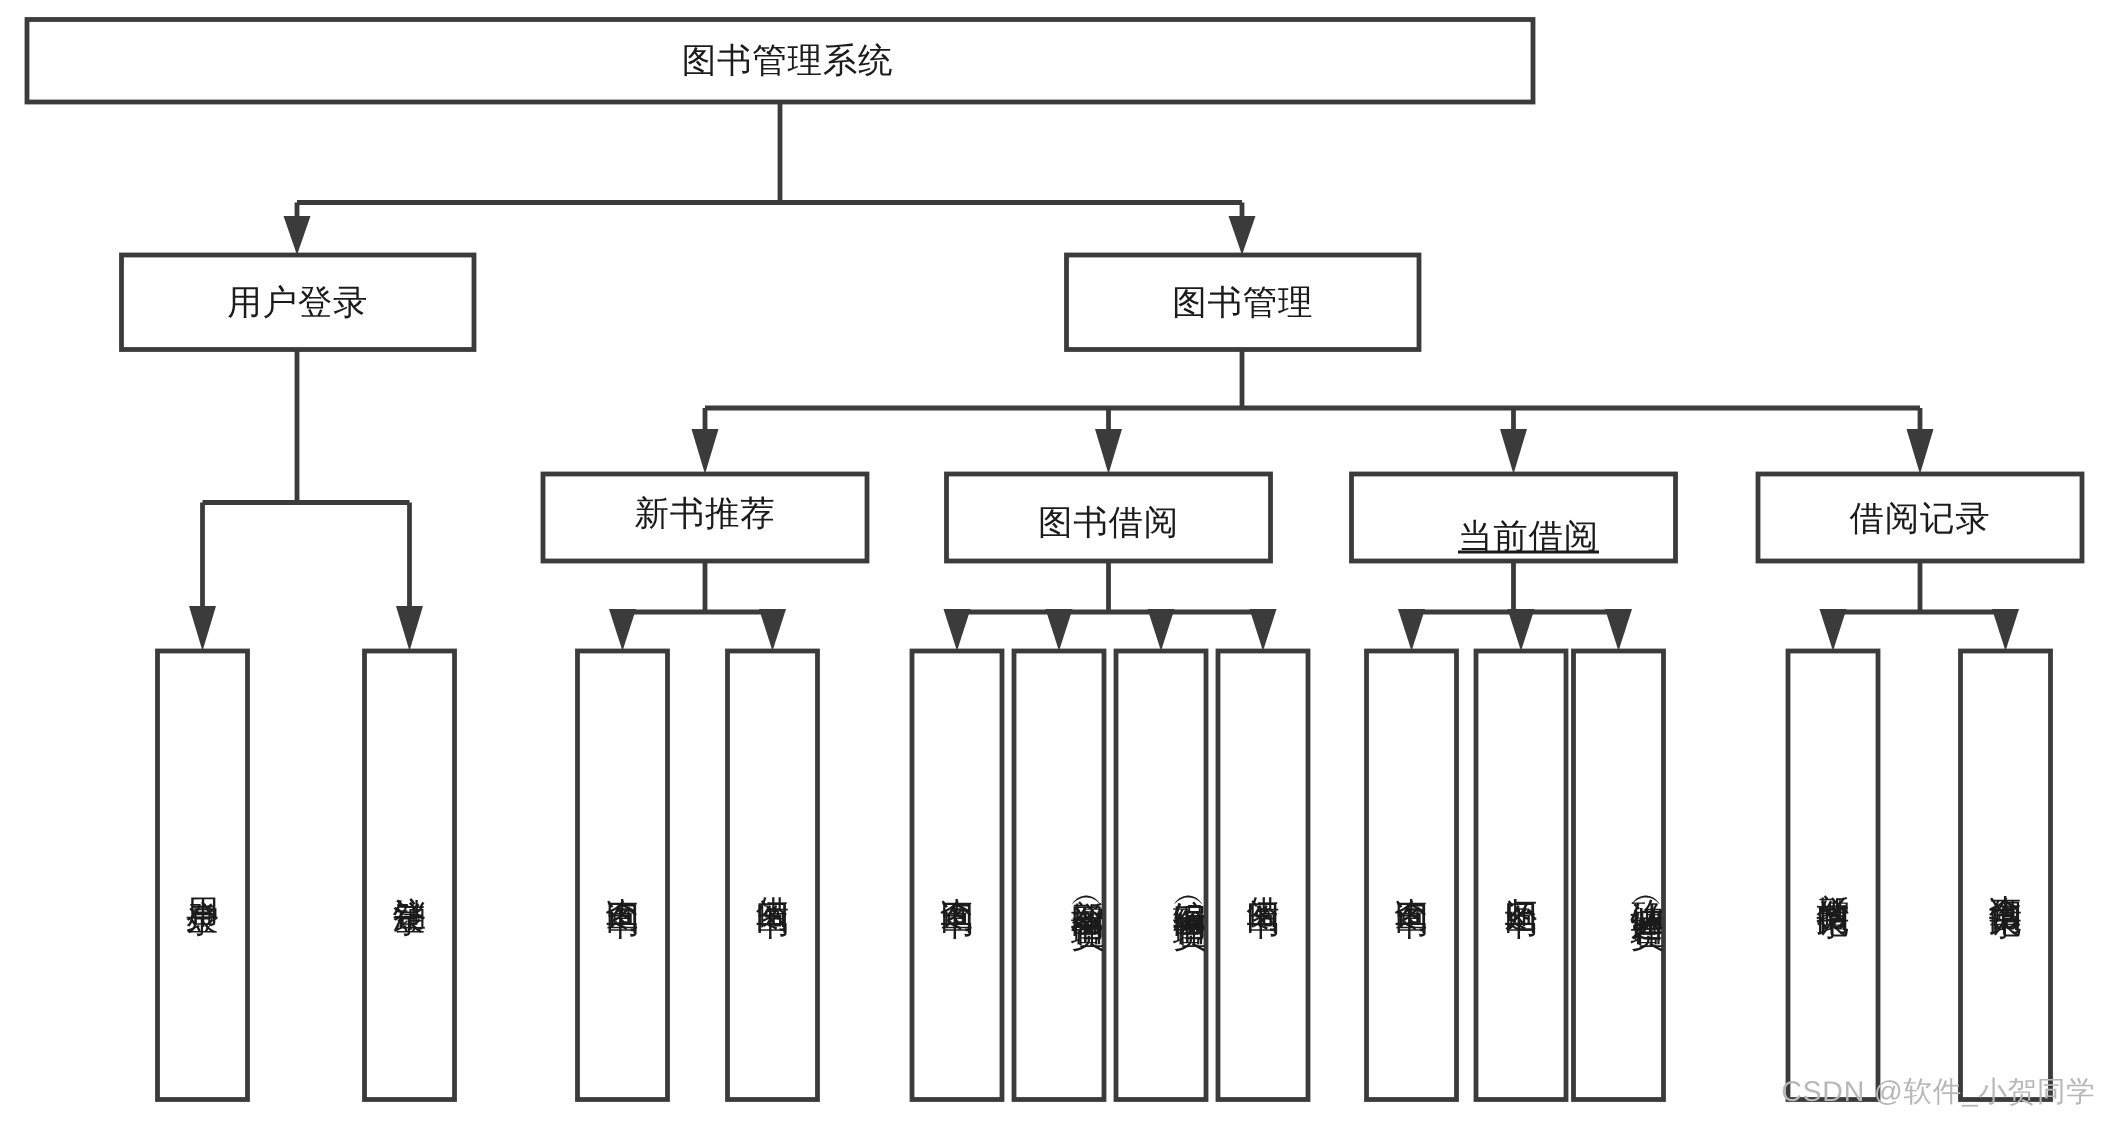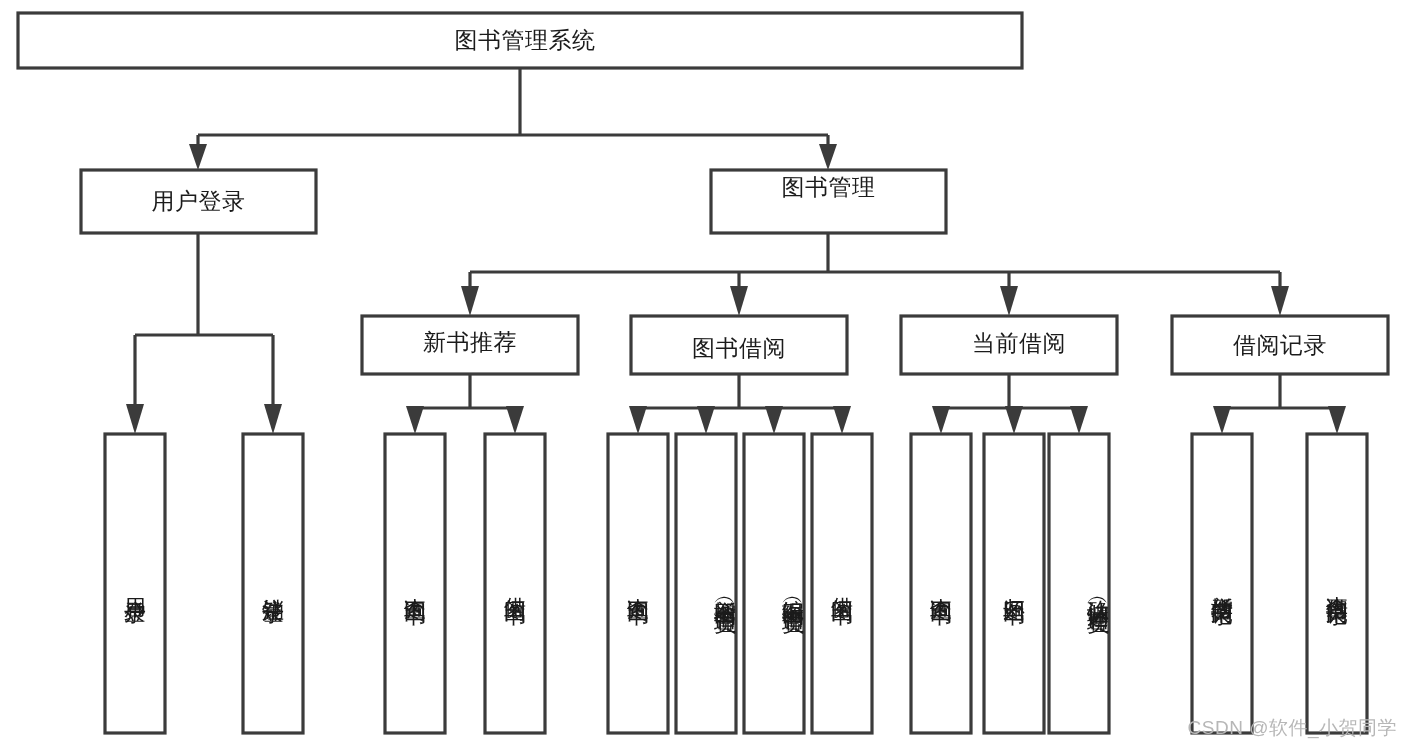--- a/index.html
+++ b/index.html
@@ -173,25 +173,25 @@
       <path class="connector" d="M 1280 374 L 1280 408"></path>
       <path class="connector" d="M 1222 408 L 1337 408"></path>
       <polygon class="arrow-head" points="1213,406 1231,406 1222,434"></polygon>
       <polygon class="arrow-head" points="1328,406 1346,406 1337,434"></polygon>
     </g>
   </svg>
 
   <div class="node-label horizontal" style="left:18px; top:13px; width:1004px; height:55px;padding-left:10px;">图书管理系统</div>
 
   <div class="node-label horizontal" style="left:81px; top:170px; width:235px; height:63px;">用户登录</div>
-  <div class="node-label horizontal" style="left:711px; top:164px; width:235px; height:47px;border-radius:30px;">图书管理</div>
+  <div class="node-label horizontal" style="left:711px; top:178px; width:235px; height:47px;border-radius:30px;">图书管理</div>
 
   <div class="node-label horizontal" style="left:362px; top:316px; width:216px; height:52px;">新书推荐</div>
   <div class="node-label horizontal" style="left:631px; top:316px; width:216px; height:64px;">图书借阅</div>
-  <div class="node-label horizontal" style="left:901px; top:314px; width:236px; height:58px;">当前借阅</div>
+  <div class="node-label horizontal" style="left:901px; top:328px; width:236px; height:58px;text-decoration:underline;">当前借阅</div>
   <div class="node-label horizontal" style="left:1172px; top:316px; width:216px; height:58px;">借阅记录</div>
 
   <div class="node-label vertical" style="left:105px; top:434px; width:60px; height:299px;">用户登录</div>
   <div class="node-label vertical" style="left:243px; top:434px; width:60px; height:299px;">注销登录</div>
 
   <div class="node-label vertical" style="left:385px; top:434px; width:60px; height:299px;">查询图书</div>
   <div class="node-label vertical" style="left:485px; top:434px; width:60px; height:299px;">借阅图书</div>
 
   <div class="node-label vertical" style="left:608px; top:434px; width:60px; height:299px;">查询图书</div>
   <div class="node-label vertical" style="left:676px; top:434px; width:60px; height:299px; align-items:flex-start; padding-top:14px;">新增图书（管理员）</div>

